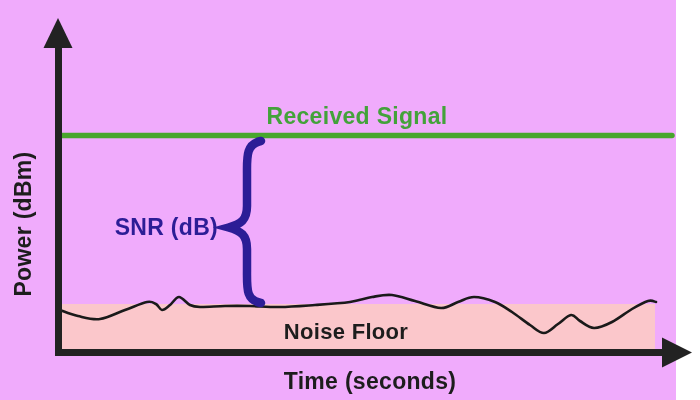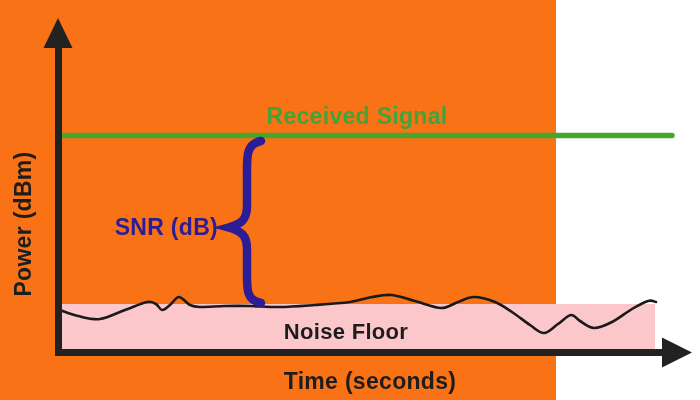--- a/index.html
+++ b/index.html
@@ -6,23 +6,23 @@
     margin:0;
     padding:0;
     background:#ffffff;
     width:700px;
     height:400px;
     overflow:hidden;
     font-family:"Liberation Sans", sans-serif;
   }
   .stage{
     position:relative;
-    width:556px;
+    width:676px;
     height:400px;
-    background:#f97316;
+    background:#f0abfc;
   }
   svg{display:block}
   .axis-stroke{stroke:#222222;stroke-width:7;fill:none}
   .axis-head{fill:#222222;stroke:none}
   .noise-line{stroke:#1a1a1a;stroke-width:2.6;fill:none;stroke-linejoin:round;stroke-linecap:round}
   .diagram-text{font-family:"Liberation Sans", sans-serif;font-weight:bold;letter-spacing:0.3px}
 </style>
 </head>
 <body>
 

